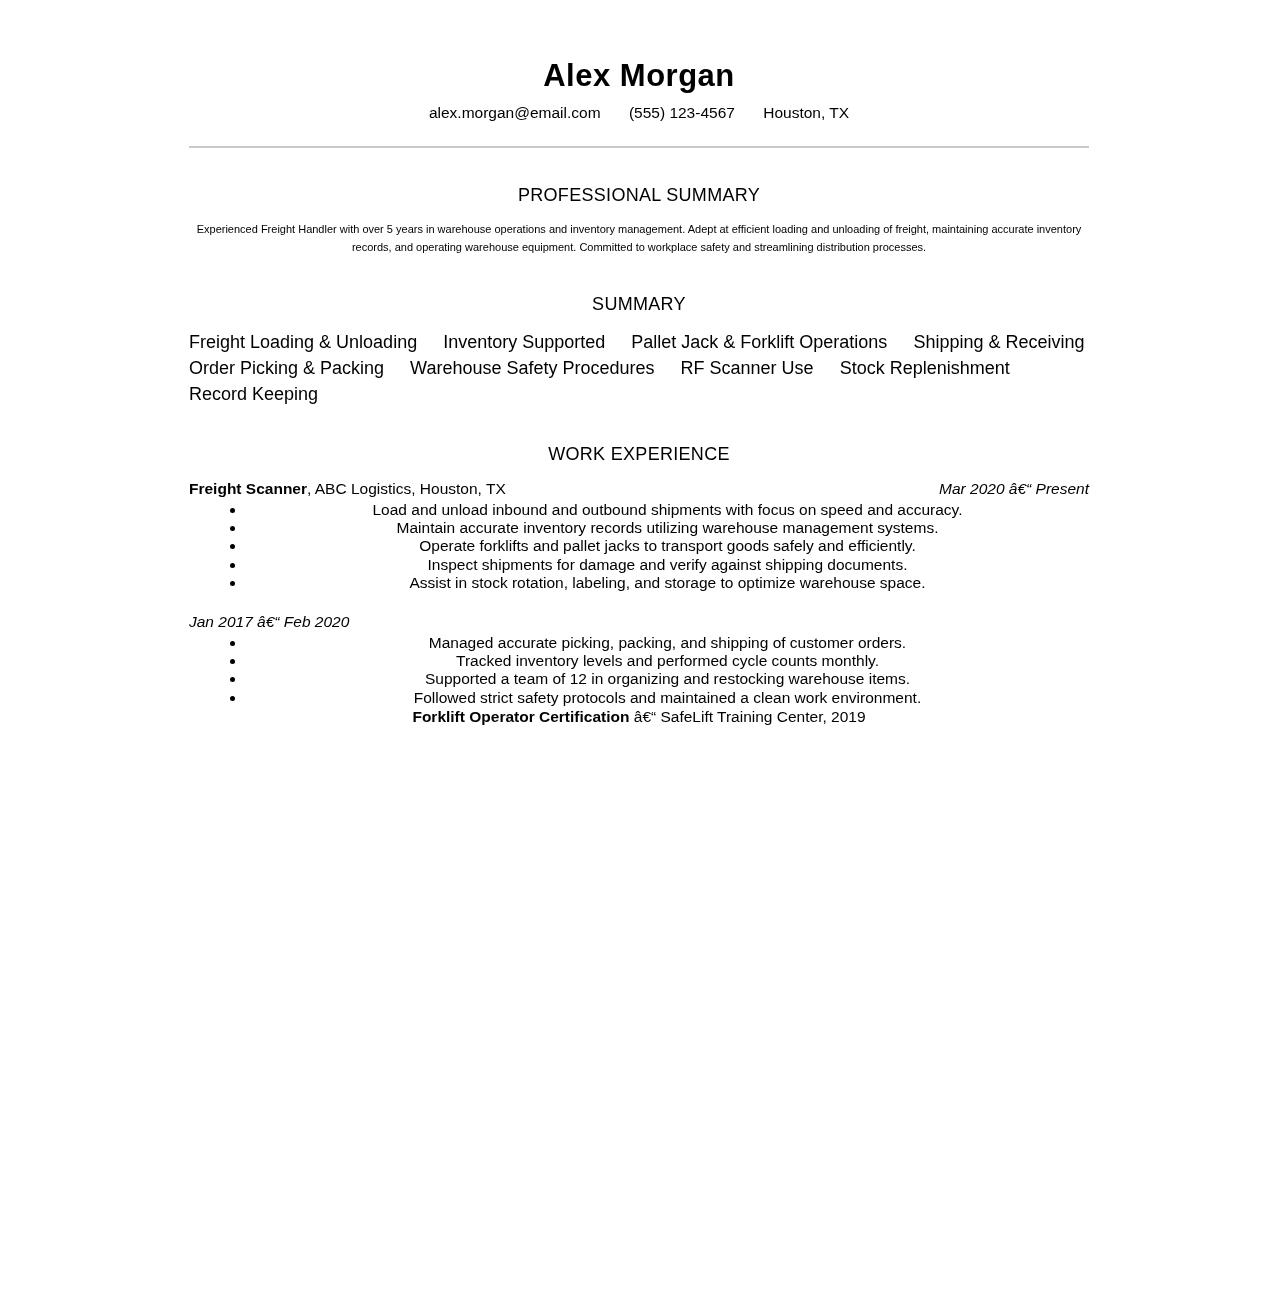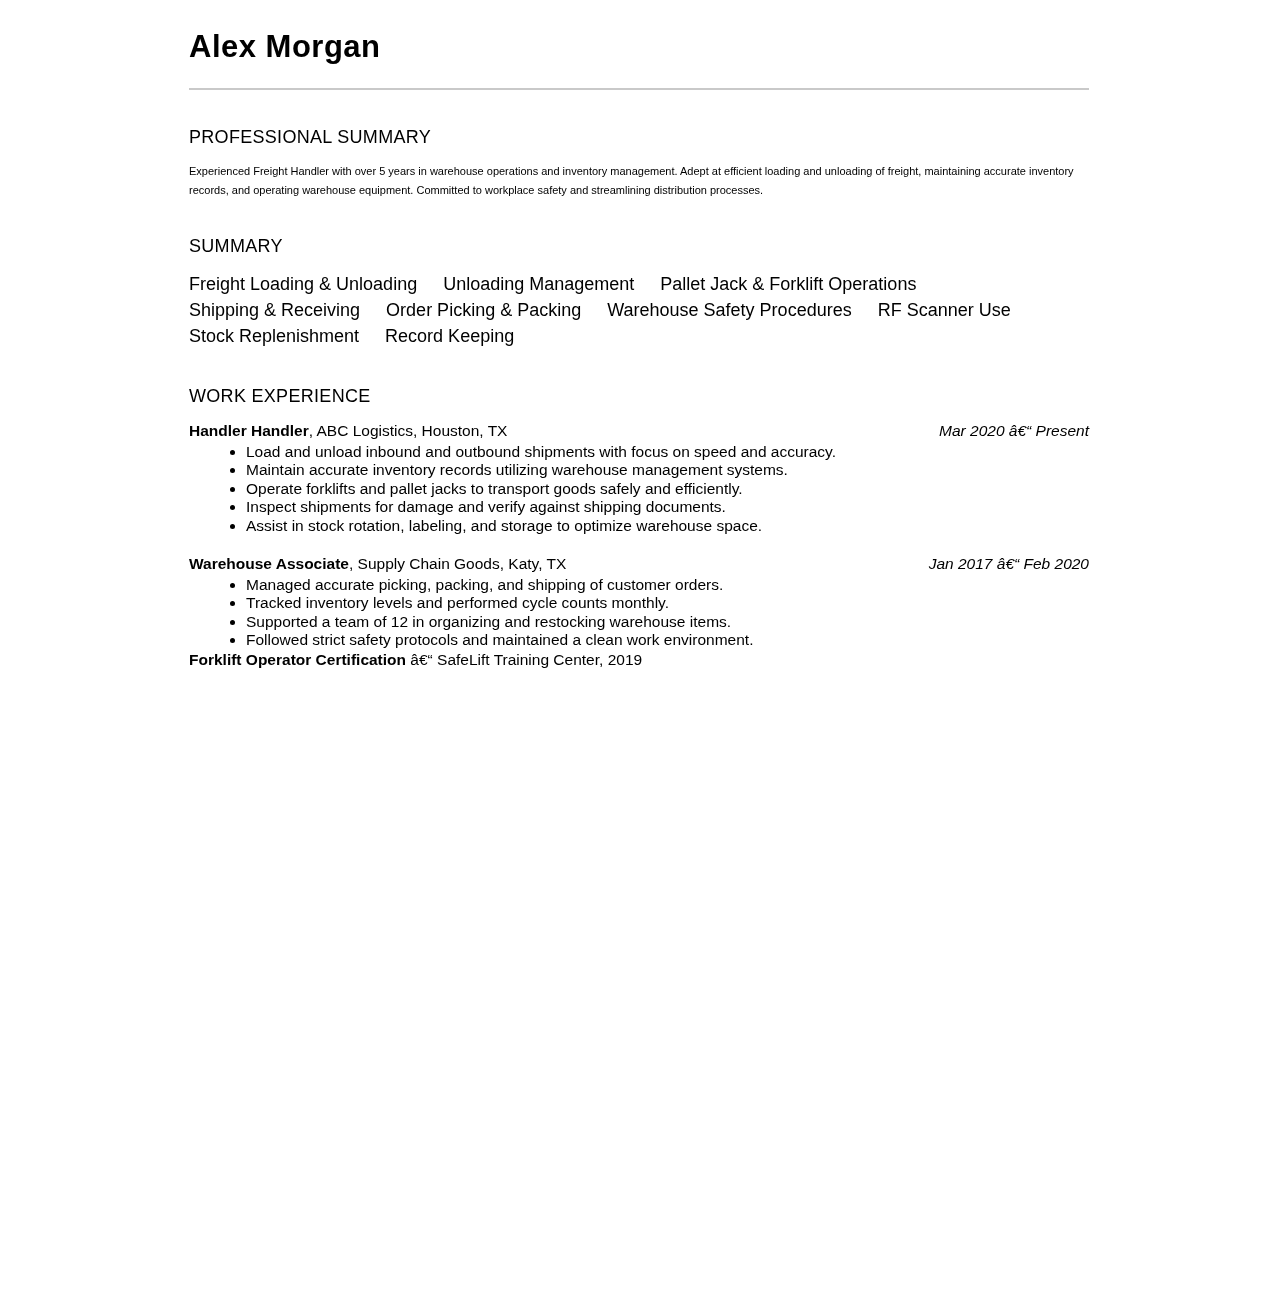--- a/index.html
+++ b/index.html
@@ -7,21 +7,22 @@
     margin: 0;
     padding: 0;
     background: #ffffff;
     color: #000000;
     font-family: "Liberation Sans", sans-serif;
   }
   body { width: 1278px; min-height: 1300px; }
   .page {
     width: 900px;
     margin: 0 auto;
-    padding-top: 29px;
+    padding-top: 58px;
+    text-align: center;
   }
   h1.name {
     font-size: 31px;
     font-weight: bold;
     margin: 0 0 10px 0;
     letter-spacing: 0.5px;
   }
   .contact {
     font-size: 15.5px;
     line-height: 1.2;
@@ -82,64 +83,68 @@
   .edu-degree { font-weight: bold; }
   .edu-sep { margin: 0 12px; }
 </style>
 </head>
 <body>
 
 <div class="page">
 
   <header>
     <h1 class="name">Alex Morgan</h1>
+    <div class="contact">
+      <span>alex.morgan@email.com</span>
+      <span>(555) 123-4567</span>
+      <span>Houston, TX</span>
+    </div>
   </header>
 
   <hr class="divider">
 
   <section>
     <h2 class="section-heading">PROFESSIONAL SUMMARY</h2>
     <p class="summary-text">Experienced Freight Handler with over 5 years in warehouse operations and inventory management. Adept at efficient loading and unloading of freight, maintaining accurate inventory records, and operating warehouse equipment. Committed to workplace safety and streamlining distribution processes.</p>
   </section>
 
   <section>
     <h2 class="section-heading">SUMMARY</h2>
     <div class="skills-list">
       <span>Freight Loading &amp; Unloading</span>
-      <span>Unloading Management</span>
+      <span>Inventory Supported</span>
       <span>Pallet Jack &amp; Forklift Operations</span>
       <span>Shipping &amp; Receiving</span>
       <span>Order Picking &amp; Packing</span>
       <span>Warehouse Safety Procedures</span>
       <span>RF Scanner Use</span>
       <span>Stock Replenishment</span>
       <span>Record Keeping</span>
     </div>
   </section>
 
   <section>
     <h2 class="section-heading">WORK EXPERIENCE</h2>
 
     <div class="job">
       <div class="job-header">
-        <span><span class="job-title">Handler Handler</span><span>, ABC Logistics, Houston, TX</span></span>
+        <span><span class="job-title">Freight Scanner</span><span>, ABC Logistics, Houston, TX</span></span>
         <span class="job-dates">Mar 2020 â€“ Present</span>
       </div>
       <ul class="job-bullets">
         <li>Load and unload inbound and outbound shipments with focus on speed and accuracy.</li>
         <li>Maintain accurate inventory records utilizing warehouse management systems.</li>
         <li>Operate forklifts and pallet jacks to transport goods safely and efficiently.</li>
         <li>Inspect shipments for damage and verify against shipping documents.</li>
         <li>Assist in stock rotation, labeling, and storage to optimize warehouse space.</li>
       </ul>
     </div>
 
     <div class="job">
       <div class="job-header">
-        <span><span class="job-title">Warehouse Associate</span><span>, Supply Chain Goods, Katy, TX</span></span>
         <span class="job-dates">Jan 2017 â€“ Feb 2020</span>
       </div>
       <ul class="job-bullets">
         <li>Managed accurate picking, packing, and shipping of customer orders.</li>
         <li>Tracked inventory levels and performed cycle counts monthly.</li>
         <li>Supported a team of 12 in organizing and restocking warehouse items.</li>
         <li>Followed strict safety protocols and maintained a clean work environment.</li>
       </ul>
     </div>
   </section>

